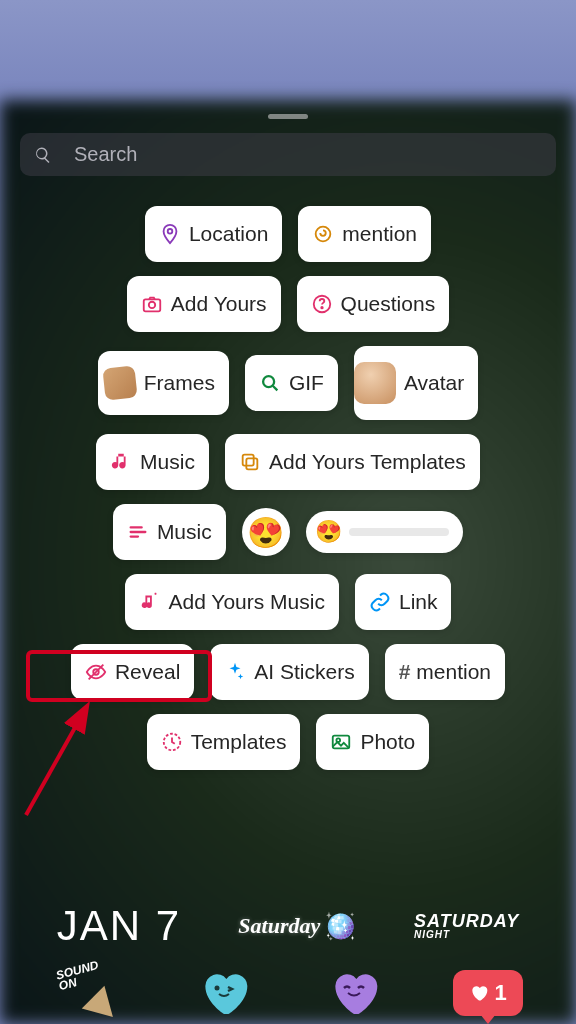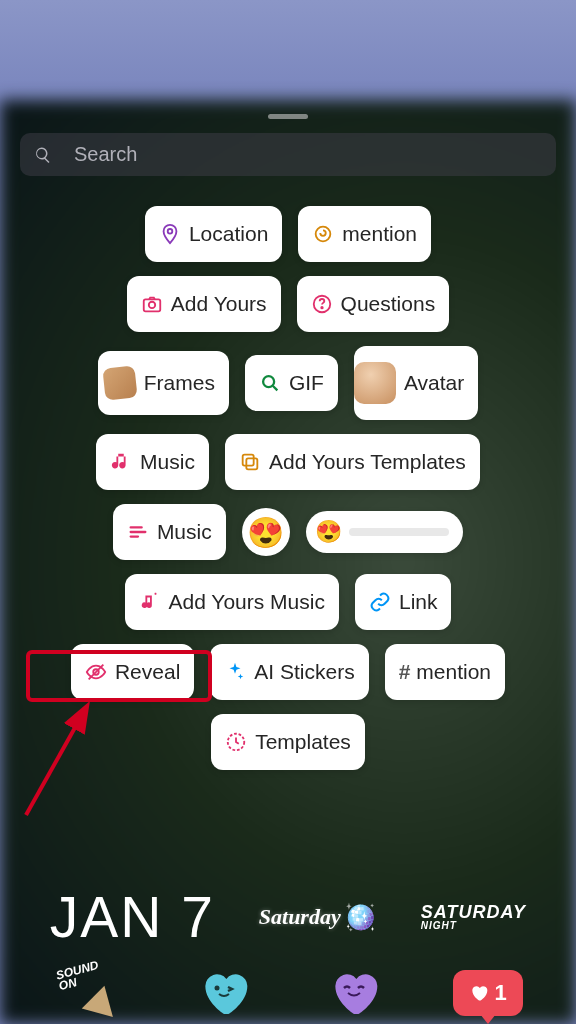--- a/index.html
+++ b/index.html
@@ -127,21 +127,21 @@
       position: absolute;
       bottom: 74px;
       left: 0; right: 0;
       display: flex;
       align-items: center;
       justify-content: space-around;
       padding: 0 28px;
     }
     .date-big {
       color: #fff;
-      font-size: 57px;
+      font-size: 42px;
       font-weight: 300;
       letter-spacing: 2px;
       font-family: 'Helvetica Neue', sans-serif;
       text-align: right;
     }
     .cursive {
       color: #fff;
       font-size: 22px;
       font-style: italic;
       font-weight: 700;
@@ -395,20 +395,30 @@
 
   <div class="pill-row">
     <div class="pill">
       <span class="icon">
           <svg viewBox="0 0 24 24" fill="none" stroke="#e1306c" stroke-width="2">
             <circle cx="12" cy="12" r="9" stroke-dasharray="3 2"></circle>
             <path d="M12 7v5l3 2"></path>
           </svg>
         </span>
       <span>Templates</span>
+    </div>
+    <div class="pill">
+      <span class="icon">
+          <svg viewBox="0 0 24 24" fill="none" stroke="#10893e" stroke-width="2">
+            <rect x="3" y="5" width="18" height="14" rx="2"></rect>
+            <circle cx="9" cy="10" r="2"></circle>
+            <path d="M3 17l5-5 4 4 3-3 6 6"></path>
+          </svg>
+        </span>
+      <span>Photo</span>
     </div>
   </div>
 
 </div>
 
 <div class="highlight-box" style="top:650px; left:26px; width:186px; height:52px"></div>
 <svg class="arrow" style="top:700px; left:16px; width:90px; height:120px" viewBox="0 0 90 120">
   <defs>
       <marker id="ah" markerWidth="8" markerHeight="8" refX="6" refY="3" orient="auto">
         <polygon points="0,0 8,3 0,6" fill="#d00020"></polygon>

